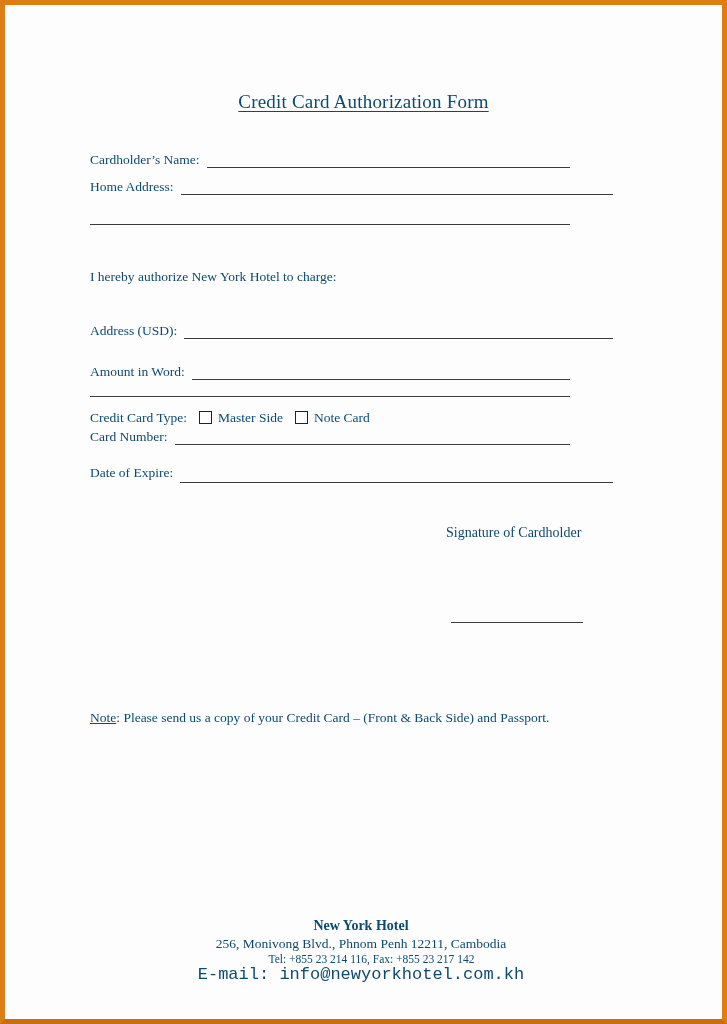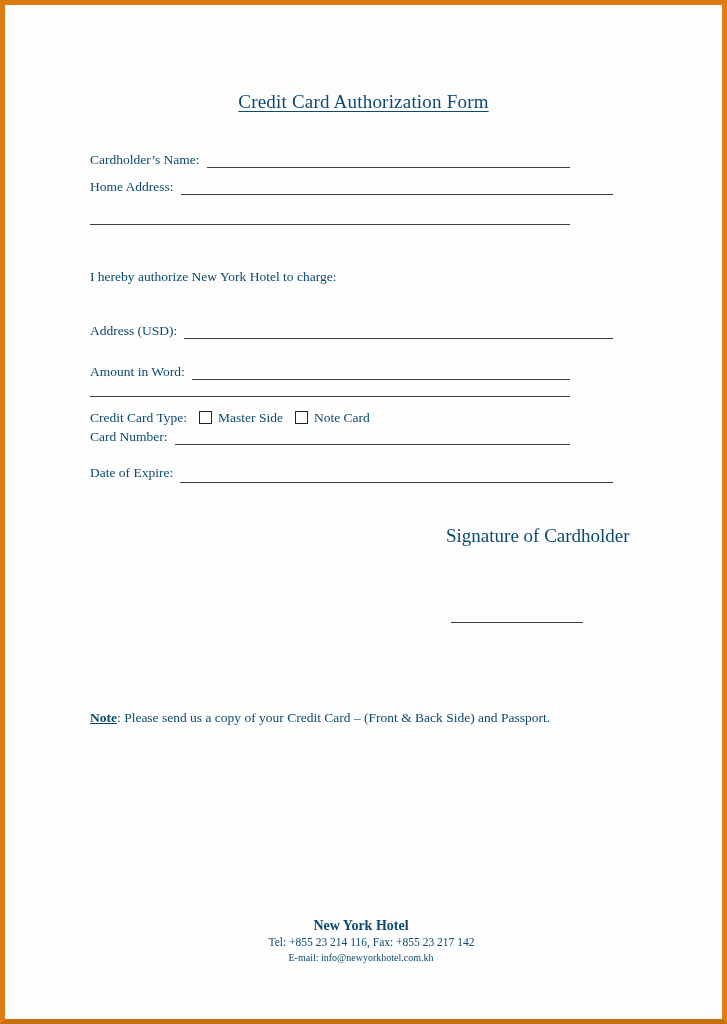--- a/index.html
+++ b/index.html
@@ -80,50 +80,50 @@
     height: 11px;
     border: 1.4px solid #222;
     background: #fdfdfd;
     margin: 0 6px 0 12px;
     flex: none;
   }
   .sig-label {
     position: absolute;
     top: 520px;
     left: 441px;
-    font-size: 19px;
+    font-size: 14px;
   }
   .sig-line {
     position: absolute;
     top: 617px;
     left: 446px;
     width: 132px;
     border-top: 1.5px solid #3c3c3c;
   }
   .note {
     position: absolute;
     top: 705px;
     left: 85px;
     font-size: 13.5px;
   }
   .note .note-word {
-    font-weight: 700;
+    font-weight: 400;
     text-decoration: underline;
   }
   .footer {
     position: absolute;
     top: 911px;
     left: 0;
     right: 5px;
     text-align: center;
   }
   .footer .hotel   { font-size: 14px; font-weight: 700; line-height: 19px; }
   .footer .address { font-size: 13.5px; line-height: 17px; }
   .footer .tel     { font-size: 11.5px; line-height: 15px; padding-left: 21px; }
-  .footer .email   { font-size: 10px; line-height: 15px; }
+  .footer .email   { font-size: 17px; line-height: 15px; font-family: Liberation Mono, monospace; }
 </style>
 </head>
 <body>
 
 <div class="frame">
 
   <h1 class="title">Credit Card Authorization Form</h1>
 
   <div class="row long" style="top:170px;">
     <span class="lbl">Home Address:</span>
@@ -171,17 +171,18 @@
 
   <div class="sig-label">Signature of Cardholder</div>
   <div class="sig-line"></div>
 
   <div class="note">
     <span class="note-word">Note</span><span>: Please send us a copy of your Credit Card – (Front &amp; Back Side) and Passport.</span>
   </div>
 
   <div class="footer">
     <div class="hotel">New York Hotel</div>
+    <div class="address">256, Monivong Blvd., Phnom Penh 12211, Cambodia</div>
     <div class="tel">Tel: +855 23 214 116, Fax: +855 23 217 142</div>
     <div class="email">E-mail: info@newyorkhotel.com.kh</div>
   </div>
 
 </div>
 
 </body></html>

